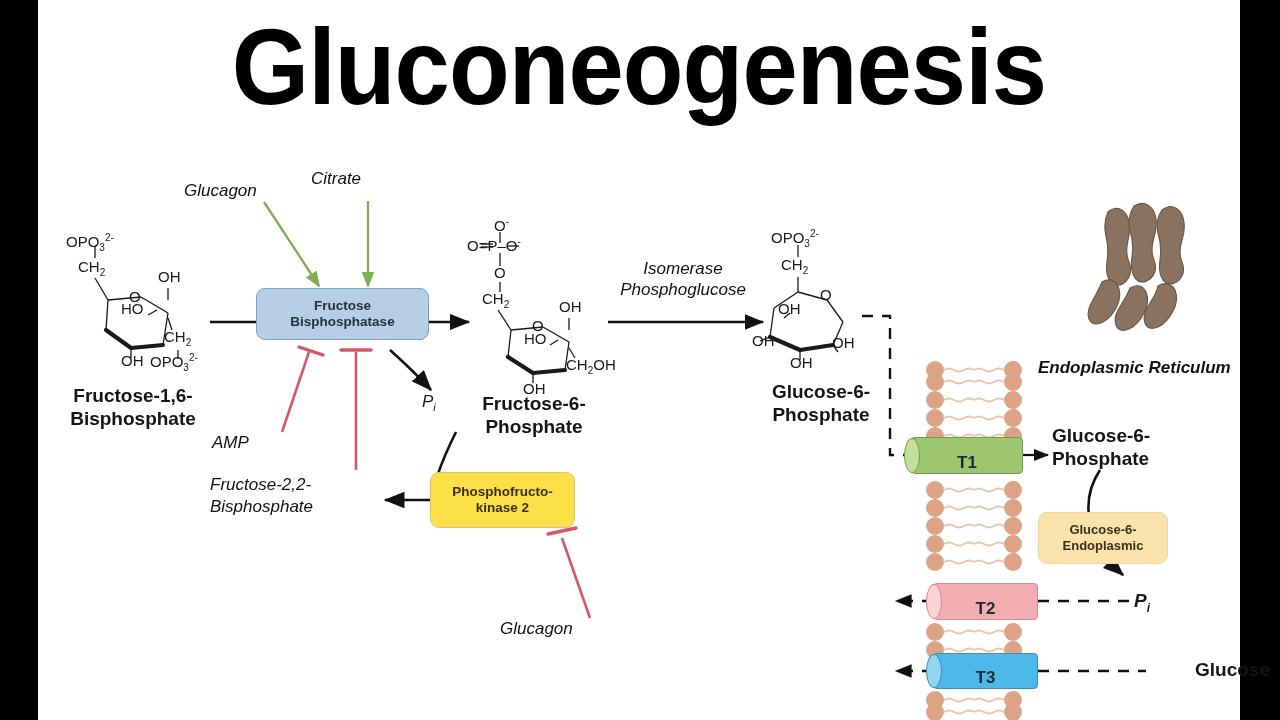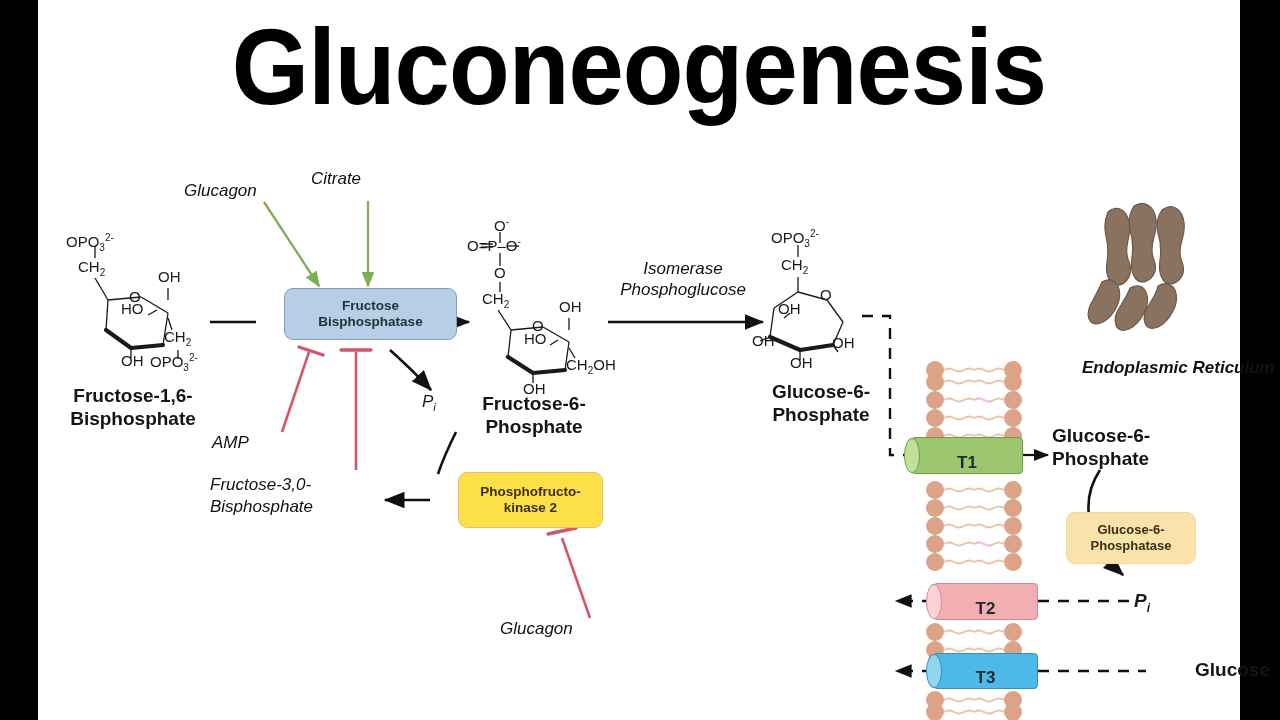--- a/index.html
+++ b/index.html
@@ -23,36 +23,36 @@
     line-height:118px;
     letter-spacing:-1px;
     color:#000;
     transform:scaleX(0.92);
     transform-origin:center top;
     white-space:nowrap;
   }
 
   
   .lbl { position:absolute; color:#1a1a1a; white-space:nowrap; }
-  .bold { font-weight:bold;margin-left:44px; }
+  .bold { font-weight:bold; }
   .ital { font-style:italic; }
 
   .cmpd-name {
     font-weight:bold; font-size:19px; line-height:23px;
     color:#141414; text-align:center; white-space:nowrap;
   }
   .enz-ital { font-style:italic; font-size:17px; line-height:21px; color:#111; }
   .reg-ital { font-style:italic; font-size:17px; line-height:22px; color:#111; }
 
   
   .ebox {
     position:absolute; border-radius:9px;
     display:flex; align-items:center; justify-content:center;
     text-align:center; font-weight:bold; color:#24313d;
-    line-height:16px; font-size:13.5px; padding:2px 4px;margin-left:28px;
+    line-height:16px; font-size:13.5px; padding:2px 4px;
   }
   .ebox.blue { background:#b6cfe6; border:1.3px solid #7d9fc0; color:#24313d; }
   .ebox.tan  { background:#fde047; border:1.3px solid #e0c277; color:#3a2f18; }
   .ebox.tan2 { background:#fae2ab; border:1.3px solid #f0d79a; color:#3a2f18; }
 
   
   .cyl {
     position:absolute; border-radius:4px;
     display:flex; align-items:flex-end; justify-content:center;
     font-weight:bold; font-size:17px; color:#1d2b33;
@@ -336,29 +336,29 @@
     </div>
 
     <div class="enz-ital" style="position:absolute; left:530px; top:258px; width:230px; text-align:center;">
       <div>Isomerase</div>
       <div>Phosphoglucose</div>
     </div>
 
     <div class="ebox tan2" style="left:1000px; top:512px; width:130px; height:52px; font-size:13px;">
       <div>
         <div>Glucose-6-</div>
-        <div>Phosphatase</div>
+        <div>Endoplasmic</div>
       </div>
     </div>
 
     <div class="reg-ital" style="position:absolute; left:146px; top:180px;">Glucagon</div>
     <div class="reg-ital" style="position:absolute; left:273px; top:168px;">Citrate</div>
     <div class="reg-ital" style="position:absolute; left:174px; top:432px;">AMP</div>
     <div class="reg-ital" style="position:absolute; left:172px; top:474px; width:160px; text-align:left;">
-      <div>Fructose-3,0-</div>
+      <div>Fructose-2,2-</div>
       <div>Bisphosphate</div>
     </div>
     <div class="reg-ital" style="position:absolute; left:462px; top:618px;">Glucagon</div>
 
     <div class="lbl ital" style="left:384px; top:392px; font-size:17px;">
       <span>P</span><sub style="font-size:11px">i</sub>
     </div>
     <div class="lbl ital" style="left:1096px; top:590px; font-size:19px; font-weight:bold;">
       <span>P</span><sub style="font-size:12px">i</sub>
     </div>

